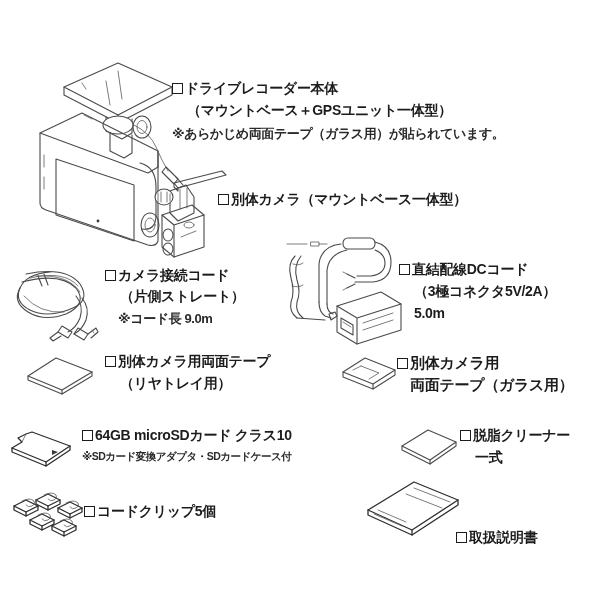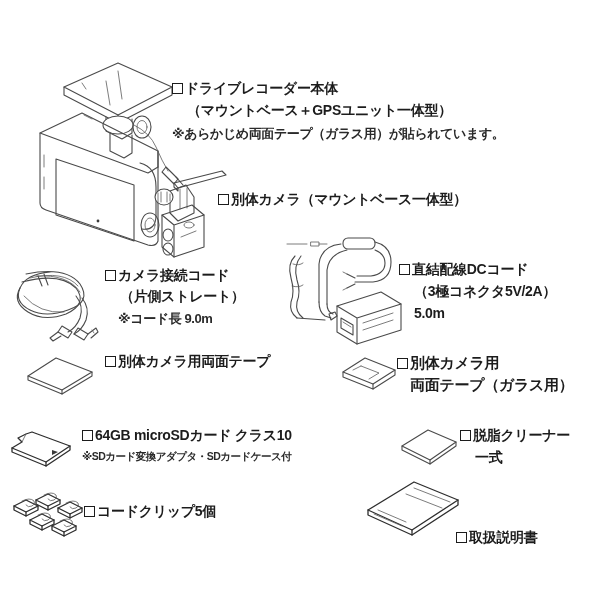--- a/index.html
+++ b/index.html
@@ -271,20 +271,23 @@
       <svg width="80" height="46" viewBox="0 0 80 46">
         <path class="stroke" d="M34 6 L70 20 L40 38 L6 24 Z"></path>
         <path class="stroke" d="M6 24 L6 28 L40 42 L40 38"></path>
         <path class="stroke" d="M70 20 L70 24 L40 42"></path>
       </svg>
     </div>
 
     <div class="txt lbl-main" style="left:105px; top:5px;">
       <span class="checkbox"></span><span>別体カメラ用両面テープ</span>
     </div>
+    <div class="txt lbl-main" style="left:105px; top:27px;">
+      <span class="indent1">（リヤトレイ用）</span>
+    </div>
   </div>
 
   <div class="item" style="left:335px; top:348px; width:265px; height:58px;">
 
     <div class="art" style="left:4px; top:4px;">
       <svg width="66" height="46" viewBox="0 0 66 46">
         <path class="stroke" d="M26 6 L56 18 L34 32 L4 20 Z"></path>
         <path class="stroke" d="M4 20 L4 25 L34 37 L34 32"></path>
         <path class="stroke" d="M56 18 L56 23 L34 37"></path>
         <path class="stroke-thin" d="M22 14 L40 21 L30 27"></path>

